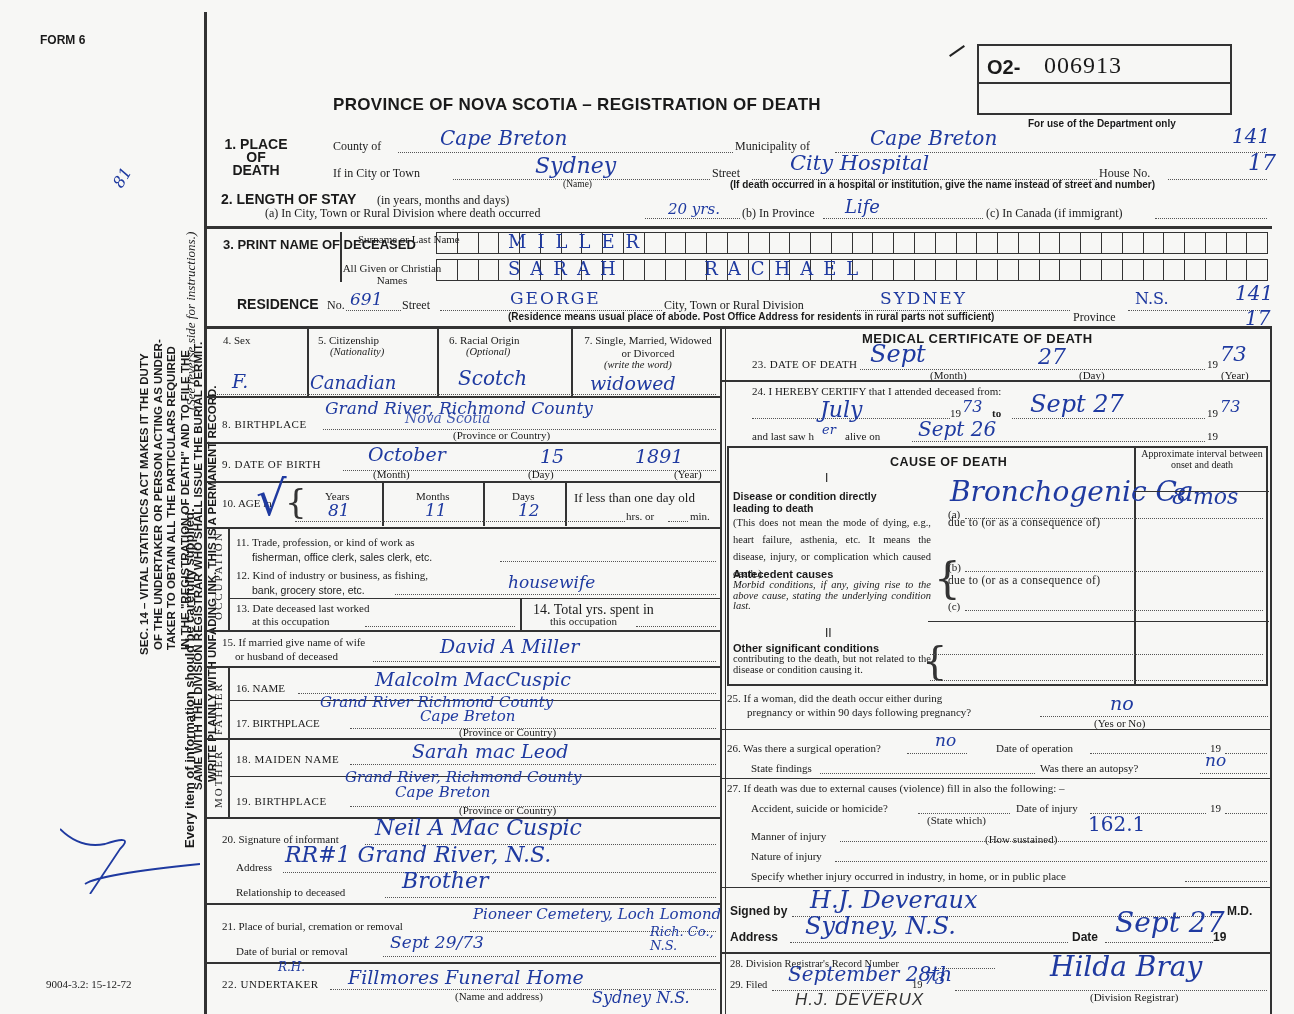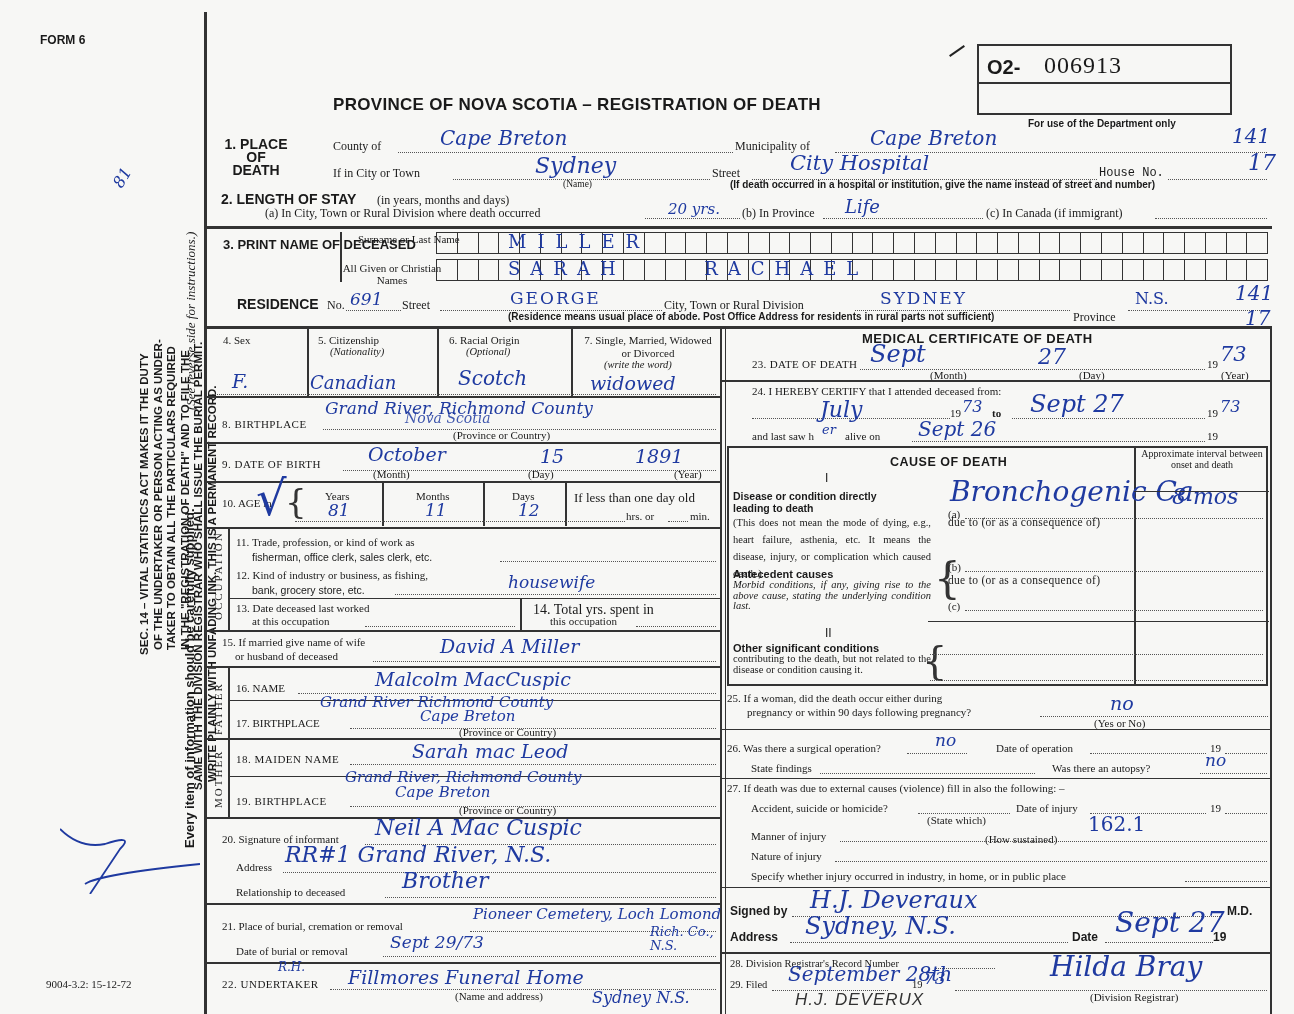--- a/index.html
+++ b/index.html
@@ -63,21 +63,21 @@
 <div class="hand-text" style="left:870px;top:126px;font-size:20px;">Cape Breton</div>
 <div class="hand-text" style="left:1232px;top:124px;font-size:20px;">141</div>
 
 <div class="lbl" style="left:333px;top:166px;">If in City or Town</div>
 <div class="line-dots" style="left:453px;top:179px;width:257px;"></div>
 <div class="hand-text" style="left:535px;top:153px;font-size:22px;">Sydney</div>
 <div class="tiny" style="position:absolute;left:563px;top:179px;">(Name)</div>
 <div class="lbl" style="left:712px;top:166px;">Street</div>
 <div class="line-dots" style="left:752px;top:179px;width:345px;"></div>
 <div class="hand-text" style="left:790px;top:151px;font-size:21px;">City Hospital</div>
-<div class="lbl" style="left:1099px;top:166px;font-family:Liberation Mono, monospace;">House No.</div>
+<div class="lbl" style="left:1099px;top:166px;">House No.</div>
 <div class="line-dots" style="left:1168px;top:179px;width:99px;"></div>
 <div class="hand-text" style="left:1248px;top:150px;font-size:22px;">17</div>
 <div class="abs bold-sans" style="left:730px;top:179px;font-size:10px;">(If death occurred in a hospital or institution, give the name instead of street and number)</div>
 
 <div class="abs bold-sans" style="left:221px;top:191px;font-size:14px;">2. LENGTH OF STAY</div>
 <div class="lbl" style="left:377px;top:193px;">(in years, months and days)</div>
 <div class="lbl" style="left:265px;top:206px;">(a) In City, Town or Rural Division where death occurred</div>
 <div class="line-dots" style="left:645px;top:218px;width:95px;"></div>
 <div class="hand-text" style="left:668px;top:200px;font-size:15px;">20 yrs.</div>
 <div class="lbl" style="left:742px;top:206px;">(b) In Province</div>
@@ -401,21 +401,21 @@
 
 <div class="lbl" style="left:727px;top:742px;font-size:11px;">26. Was there a surgical operation?</div>
 <div class="line-dots" style="left:907px;top:753px;width:60px;"></div>
 <div class="hand-text" style="left:935px;top:730px;font-size:17px;">no</div>
 <div class="lbl" style="left:996px;top:742px;font-size:11px;">Date of operation</div>
 <div class="line-dots" style="left:1090px;top:753px;width:116px;"></div>
 <div class="lbl" style="left:1210px;top:742px;font-size:11px;">19</div>
 <div class="line-dots" style="left:1225px;top:753px;width:42px;"></div>
 <div class="lbl" style="left:751px;top:762px;font-size:11px;">State findings</div>
 <div class="line-dots" style="left:820px;top:773px;width:215px;"></div>
-<div class="lbl" style="left:1040px;top:762px;font-size:11px;margin-left:12px;">Was there an autopsy?</div>
+<div class="lbl" style="left:1040px;top:762px;font-size:11px;">Was there an autopsy?</div>
 <div class="line-dots" style="left:1200px;top:773px;width:67px;"></div>
 <div class="hand-text" style="left:1205px;top:750px;font-size:17px;">no</div>
 <div class="hline" style="left:722px;top:778px;width:548px;height:1px;"></div>
 
 <div class="lbl" style="left:727px;top:782px;font-size:11px;">27. If death was due to external causes (violence) fill in also the following: –</div>
 <div class="lbl" style="left:751px;top:802px;font-size:11px;">Accident, suicide or homicide?</div>
 <div class="line-dots" style="left:918px;top:813px;width:92px;"></div>
 <div class="tiny" style="position:absolute;left:927px;top:814px;font-size:11px;">(State which)</div>
 <div class="lbl" style="left:1016px;top:802px;font-size:11px;">Date of injury</div>
 <div class="line-dots" style="left:1090px;top:813px;width:116px;"></div>

